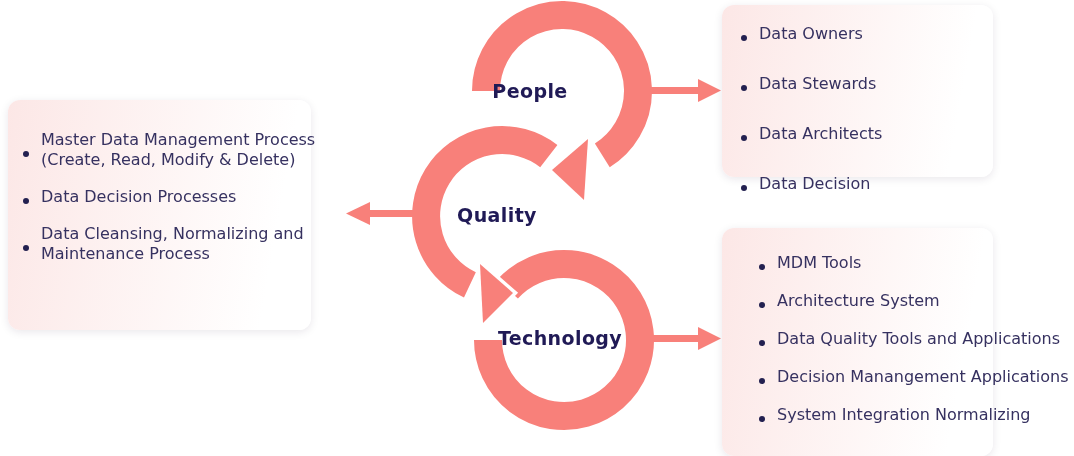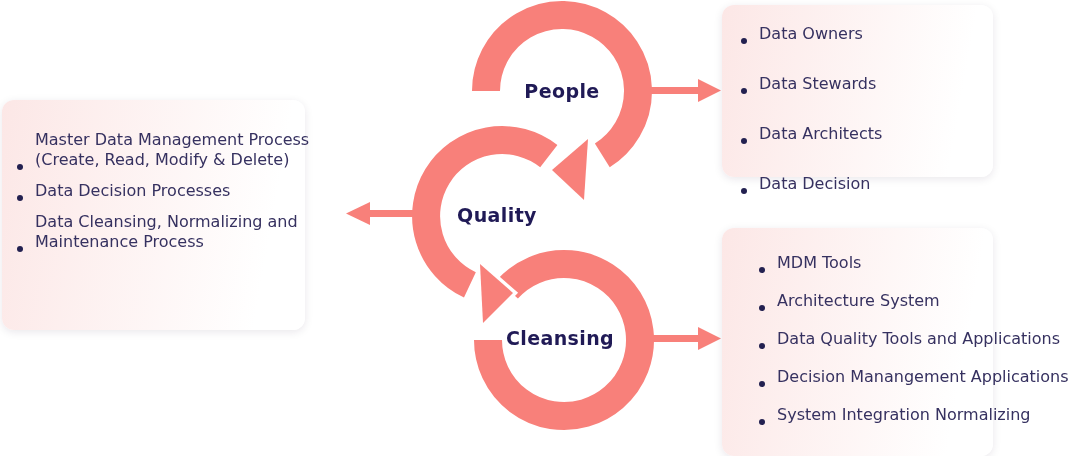--- a/index.html
+++ b/index.html
@@ -40,39 +40,39 @@
     border-radius: 12px;
     background: linear-gradient(100deg, var(--box-bg-from), var(--box-bg-to) 85%);
     box-shadow: 0 2px 8px rgba(40, 20, 60, 0.10);
   }
   .card ul {
     list-style: none;
     width: max-content;
   }
   .card li {
     display: flex;
-    align-items: flex-end;
+    align-items: center;
   }
   .card .dot {
     flex: 0 0 auto;
     width: 6px; height: 6px;
     border-radius: 50%;
     background: var(--bullet);
     margin-top: 7px;
   }
   .card .item-text {
     white-space: pre-line;
     font-size: 16px;
     line-height: 20px;
     color: var(--body-text);
     margin-left: 12px;
   }
-  .card-left { left: 2px; top: 100px; width: 303px; height: 230px; }
+  .card-left { left: 8px; top: 100px; width: 303px; height: 230px; }
   .card-left ul { padding: 30px 0 0 15px; }
-  .card-left li + li { margin-top: 11px; }
+  .card-left li + li { margin-top: 17px; }
 
   .card-top-right { left: 722px; top: 5px; width: 271px; height: 172px; }
   .card-top-right ul { padding: 19px 0 0 19px; }
   .card-top-right li + li { margin-top: 30px; }
 
   .card-bottom-right { left: 722px; top: 228px; width: 271px; height: 228px; }
   .card-bottom-right ul { padding: 25px 0 0 19px; margin-left: 18px; }
   .card-bottom-right li + li { margin-top: 18px; }
 </style>
 </head>
@@ -100,23 +100,23 @@
 
     <g>
       <line class="shaft" x1="650" y1="338.5" x2="699" y2="338.5"></line>
       <polygon class="head" points="698,327 698,350 721,338.5"></polygon>
     </g>
 
     <polygon class="link-head" points="588,139 584,200 552,170"></polygon>
     <polygon class="link-head" points="480,264 483,323 513,293"></polygon>
   </svg>
 
-  <div class="node-label" style="left:562px; top:91px;">People</div>
+  <div class="node-label" style="left:530px; top:91px;">People</div>
   <div class="node-label" style="left:497px; top:215px;">Quality</div>
-  <div class="node-label" style="left:560px; top:338px;">Cleansing</div>
+  <div class="node-label" style="left:560px; top:338px;">Technology</div>
 
   <div class="card card-left">
     <ul>
         <li>
           <span class="dot"></span>
           <span class="item-text">Master Data Management Process
 (Create, Read, Modify &amp; Delete)</span>
         </li>
         <li>
           <span class="dot"></span>

